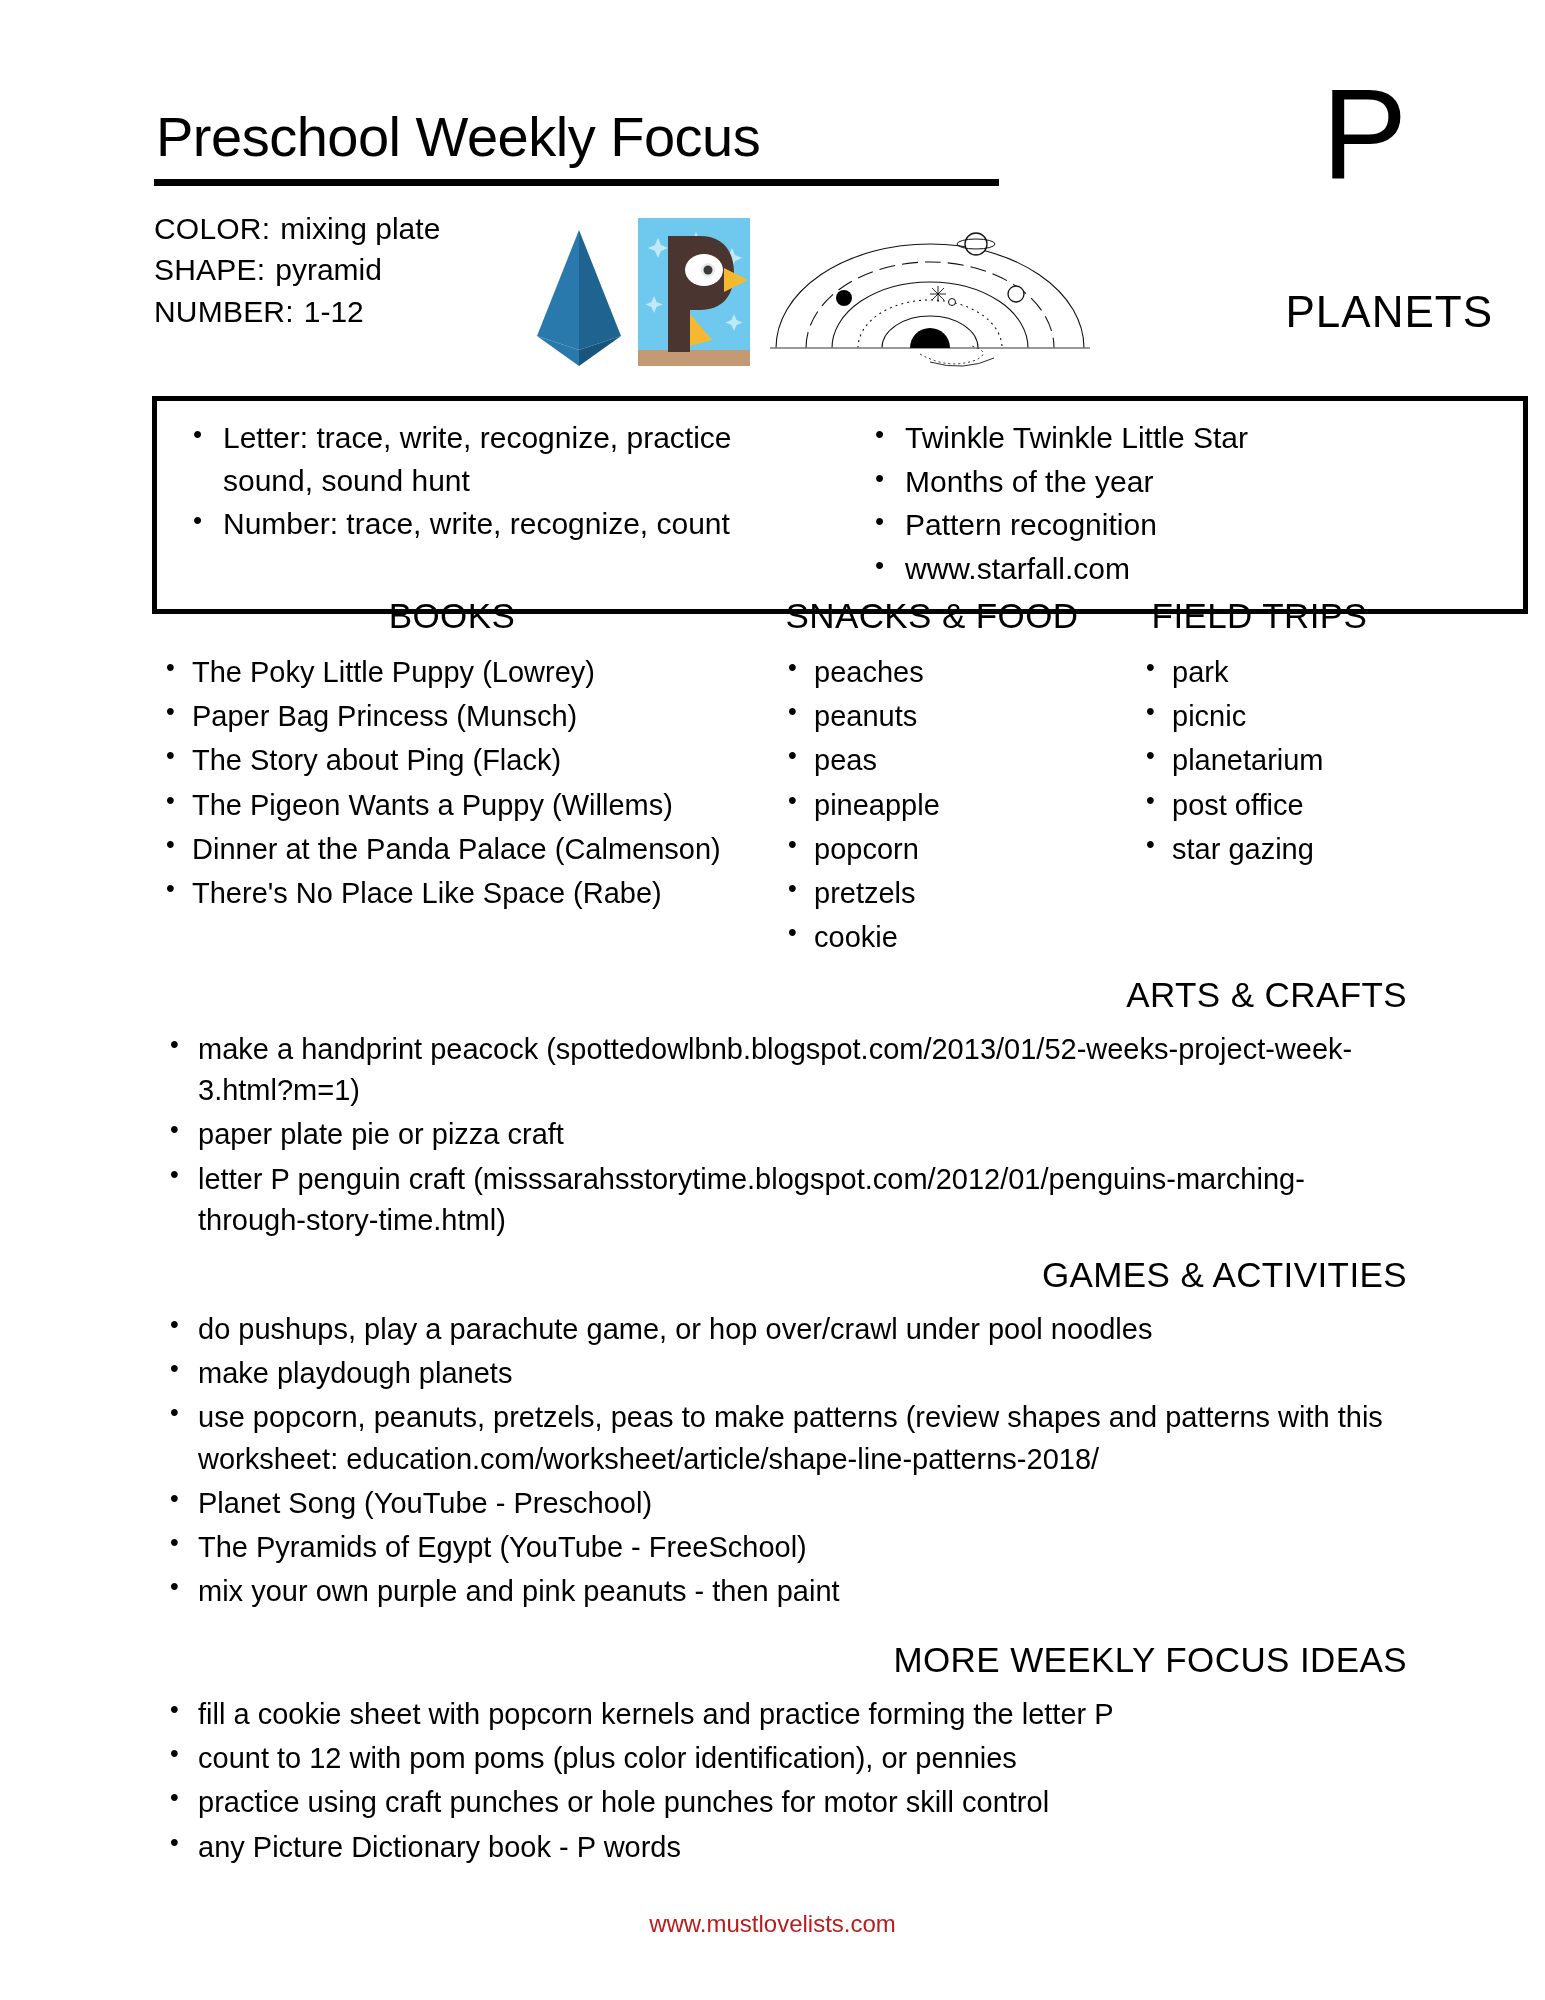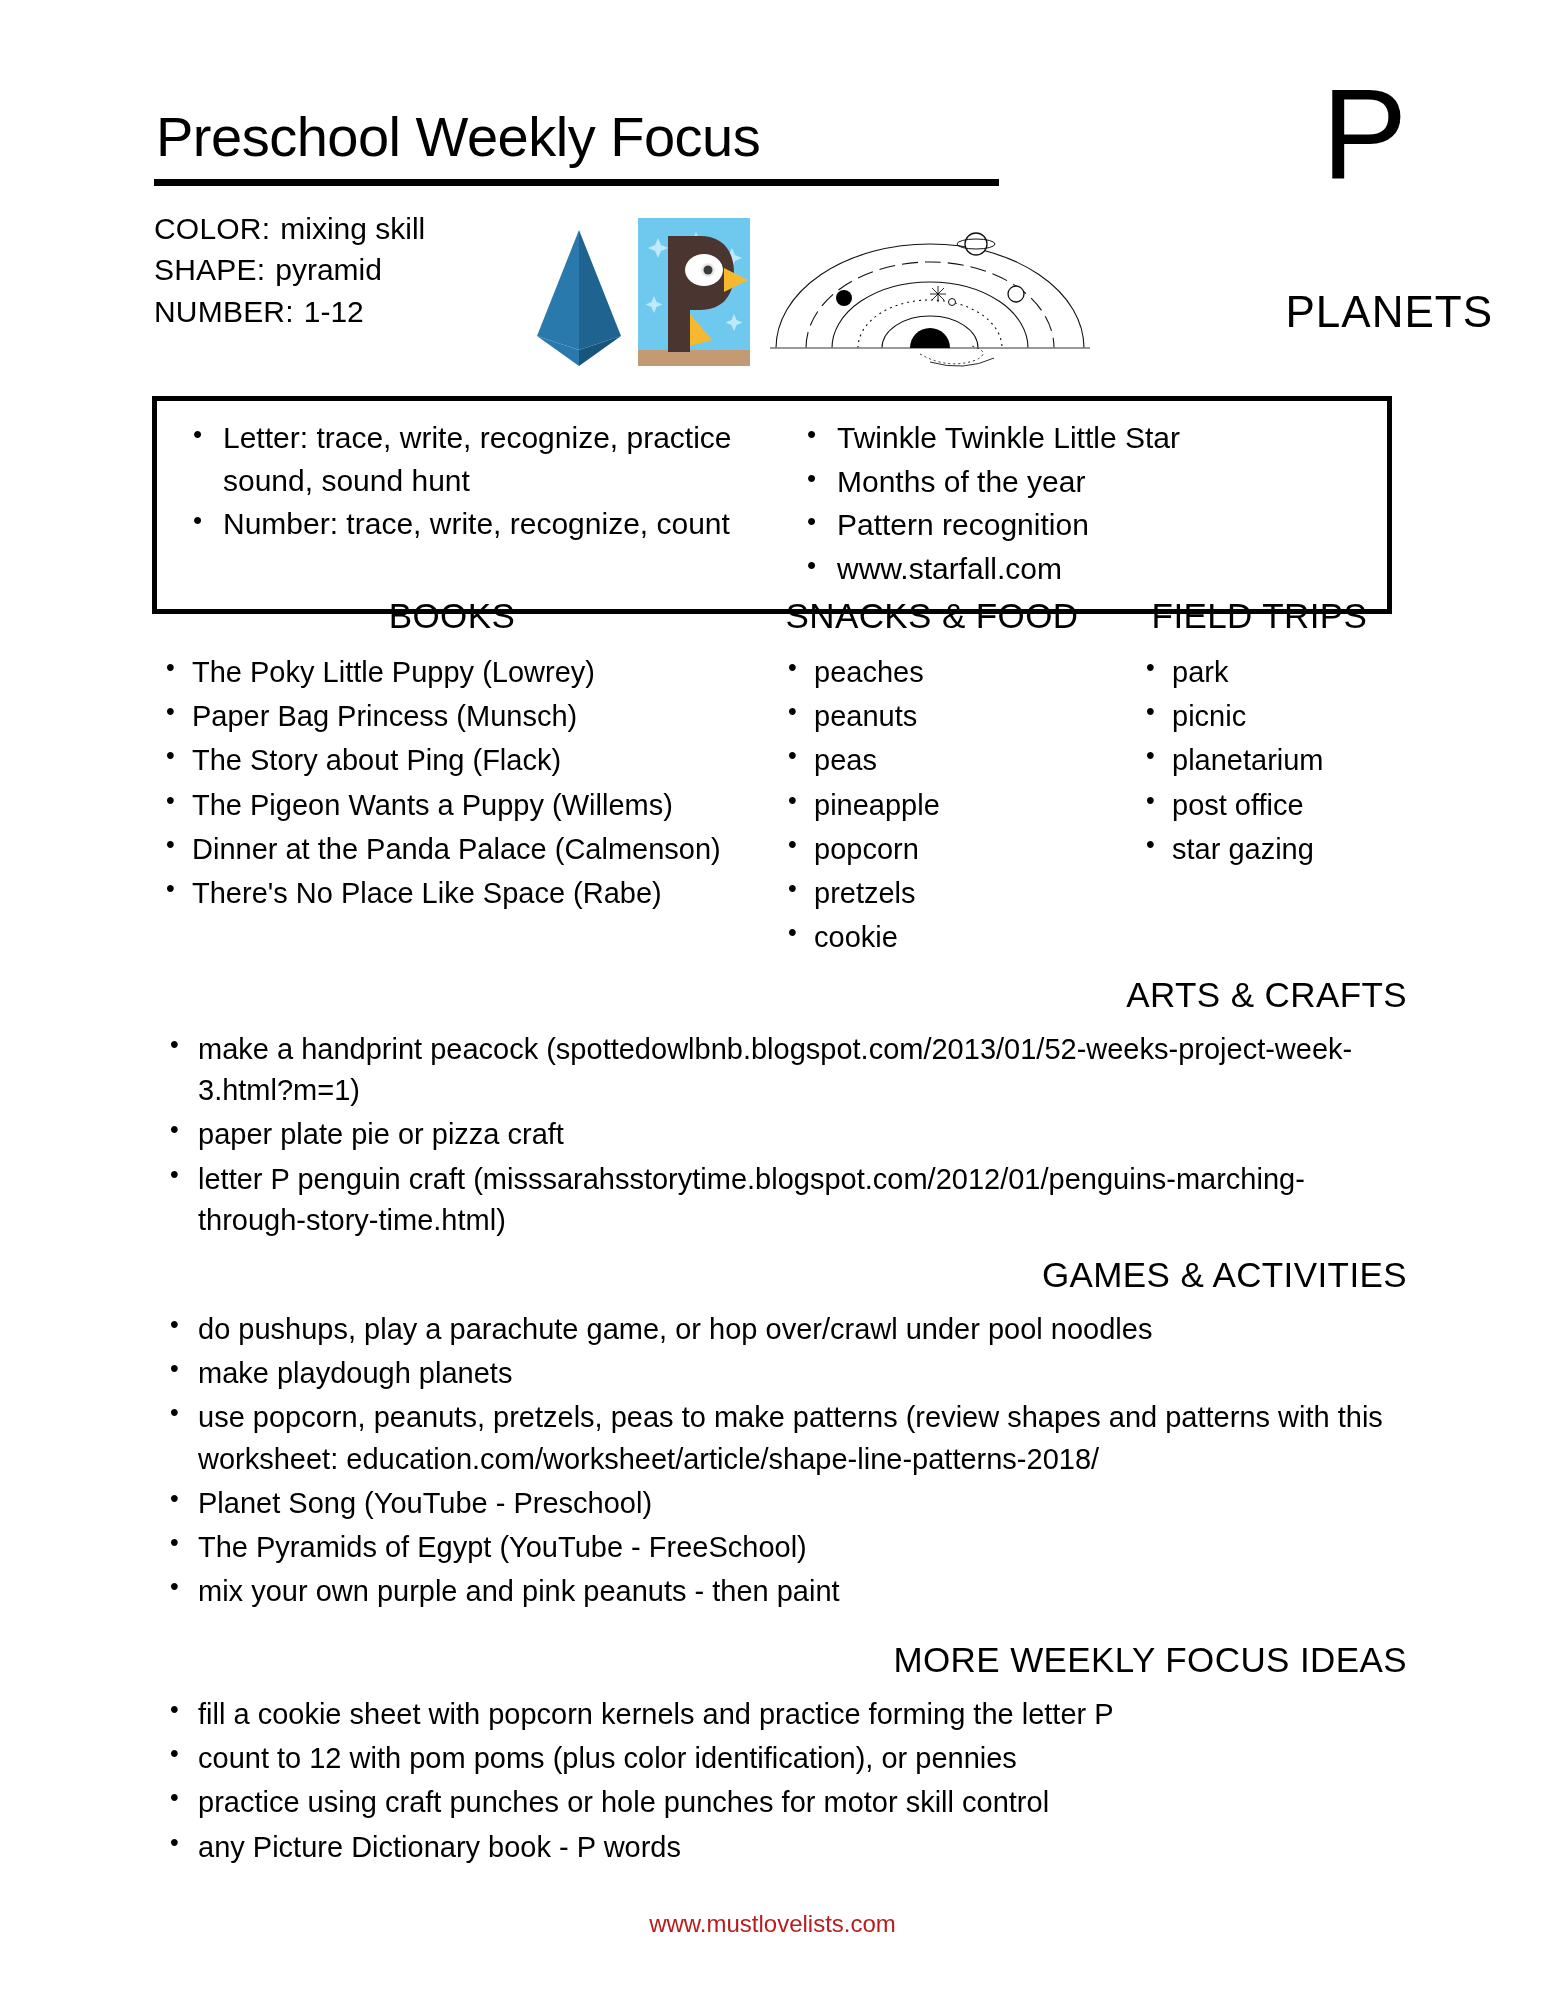--- a/index.html
+++ b/index.html
@@ -99,21 +99,21 @@
     top: 228px;
     width: 320px;
     height: 140px;
   }
 
   
   .focus-box {
     position: absolute;
     left: 152px;
     top: 396px;
-    width: 1240px;
+    width: 1376px;
     box-sizing: border-box;
     border: 5px solid #000;
     padding: 16px 20px 18px 20px;
     display: flex;
   }
   .focus-col { flex: 1; }
   .focus-col.right { padding-left: 38px; }
 
   ul.tight {
     margin: 0;
@@ -220,21 +220,21 @@
 <body>
 
 <div class="page">
 
   <div class="header-zone">
     <h1 class="doc-title">Preschool Weekly Focus</h1>
     <div class="title-rule"></div>
 
     <div class="attrs">
       <div class="attr-row">
-        <span class="attr-key">COLOR:</span><span class="attr-val">mixing skill</span>
+        <span class="attr-key">COLOR:</span><span class="attr-val">mixing plate</span>
       </div>
       <div class="attr-row">
         <span class="attr-key">SHAPE:</span><span class="attr-val">pyramid</span>
       </div>
       <div class="attr-row">
         <span class="attr-key">NUMBER:</span><span class="attr-val">1-12</span>
       </div>
     </div>
   </div>
 

